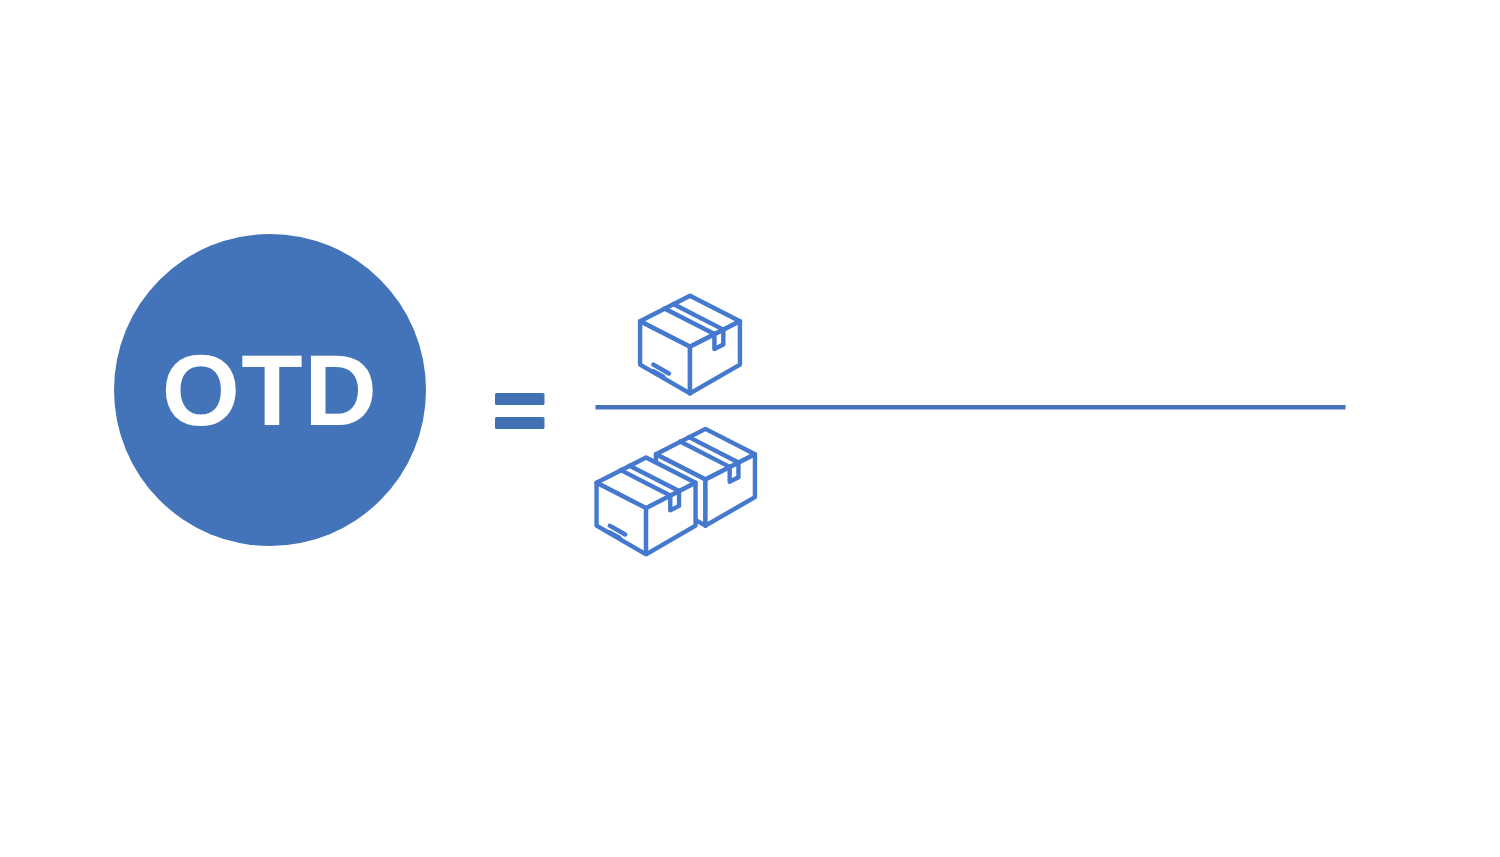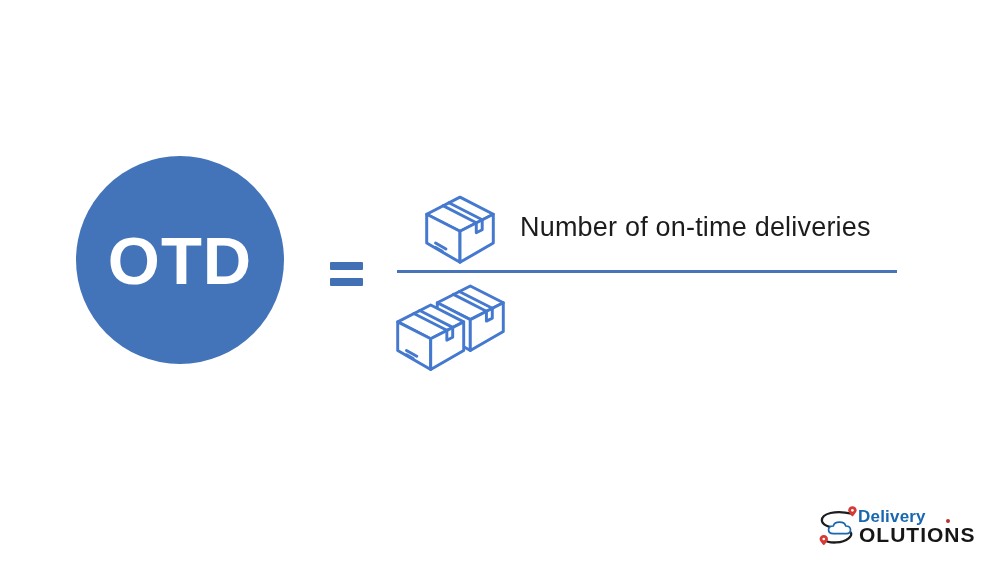--- a/index.html
+++ b/index.html
@@ -146,21 +146,20 @@
       <path d="M5 27 L50 50 L50 92 L5 66 Z" fill="#ffffff"></path>
       <path d="M95 27 L50 50 L50 92 L95 66 Z" fill="#ffffff"></path>
       <path d="M27 15.5 L72 38.5"></path>
       <path d="M35 11.5 L80 34.5"></path>
       <path d="M72 38.5 V52 L76 50 L80 48 V34.5"></path>
       <path d="M17 66 l14 8"></path>
       <path d="M17 72 l9 5"></path>
     </g>
   </svg>
 
-  <div class="num-label">Number of on-time deliveries</div>
 
   <div class="fraction-line"></div>
 
   <svg class="denominator-icon" viewBox="0 0 154 120" fill="none" xmlns="http://www.w3.org/2000/svg">
     <defs>
       <g id="pkg" stroke="#4579cf" stroke-width="4" stroke-linejoin="round" stroke-linecap="round">
         <path d="M50 4 L95 27 L50 50 L5 27 Z" fill="#ffffff"></path>
         <path d="M5 27 L50 50 L50 92 L5 66 Z" fill="#ffffff"></path>
         <path d="M95 27 L50 50 L50 92 L95 66 Z" fill="#ffffff"></path>
         <path d="M27 15.5 L72 38.5"></path>
@@ -168,37 +167,14 @@
         <path d="M72 38.5 V52 L76 50 L80 48 V34.5"></path>
         <path d="M17 66 l14 8"></path>
         <path d="M17 72 l9 5"></path>
       </g>
     </defs>
     <use href="#pkg" transform="translate(54,0)"></use>
     <use href="#pkg" transform="translate(0,26)"></use>
   </svg>
 
 
-  <div class="logo">
-    <svg class="logo-route" viewBox="0 0 46 44" fill="none" xmlns="http://www.w3.org/2000/svg">
-
-      <path d="M35 9 C18 5 4 9 4 16 C4 22 14 24 24 25 C34 26 38 30 32 35 C26 40 12 41 5 36" stroke="#1d1d1d" stroke-width="2.4" stroke-linecap="round"></path>
-
-      <g>
-        <path d="M16 30 q-5 0 -5-4 q0-4 5-4 q1-4 6.5-4 q5.5 0 6.5 4 q5 0 5 4 q0 4 -4 4 z" fill="#ffffff" stroke="#1767b1" stroke-width="1.8" stroke-linejoin="round"></path>
-      </g>
-
-      <g transform="translate(36,6)">
-        <path d="M0 -4.6 C2.6 -4.6 4.4 -2.8 4.4 -0.4 C4.4 2 0 6.2 0 6.2 C0 6.2 -4.4 2 -4.4 -0.4 C-4.4 -2.8 -2.6 -4.6 0 -4.6 Z" fill="#d63a35"></path>
-        <circle cx="0" cy="-0.4" r="1.4" fill="#ffffff"></circle>
-      </g>
-
-      <g transform="translate(6,36)">
-        <path d="M0 -4.6 C2.6 -4.6 4.4 -2.8 4.4 -0.4 C4.4 2 0 6.2 0 6.2 C0 6.2 -4.4 2 -4.4 -0.4 C-4.4 -2.8 -2.6 -4.6 0 -4.6 Z" fill="#d63a35"></path>
-        <circle cx="0" cy="-0.4" r="1.4" fill="#ffffff"></circle>
-      </g>
-    </svg>
-    <span class="logo-delivery">Delivery</span>
-    <span class="logo-solutions">OLUTIONS</span>
-    <span class="logo-o-dot"></span>
-  </div>
 
 </div>
 
 </body></html>

